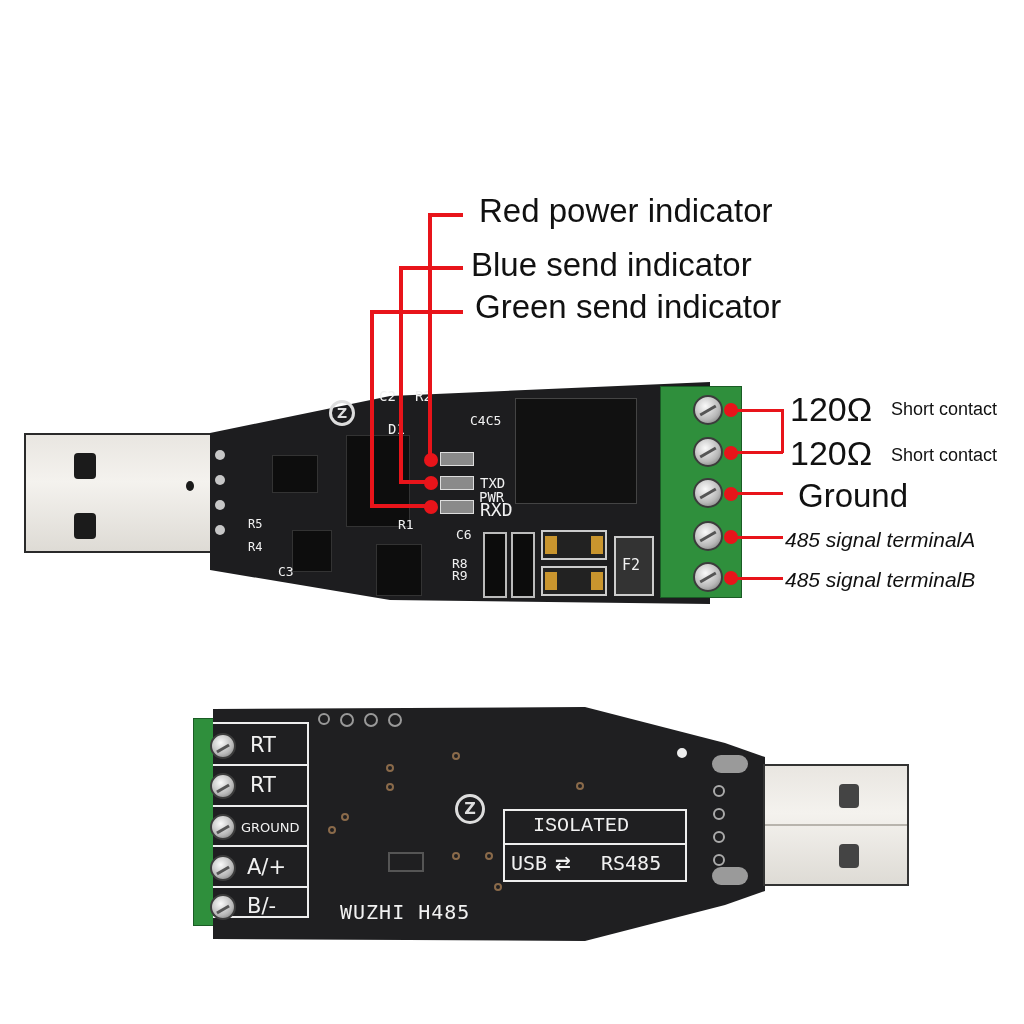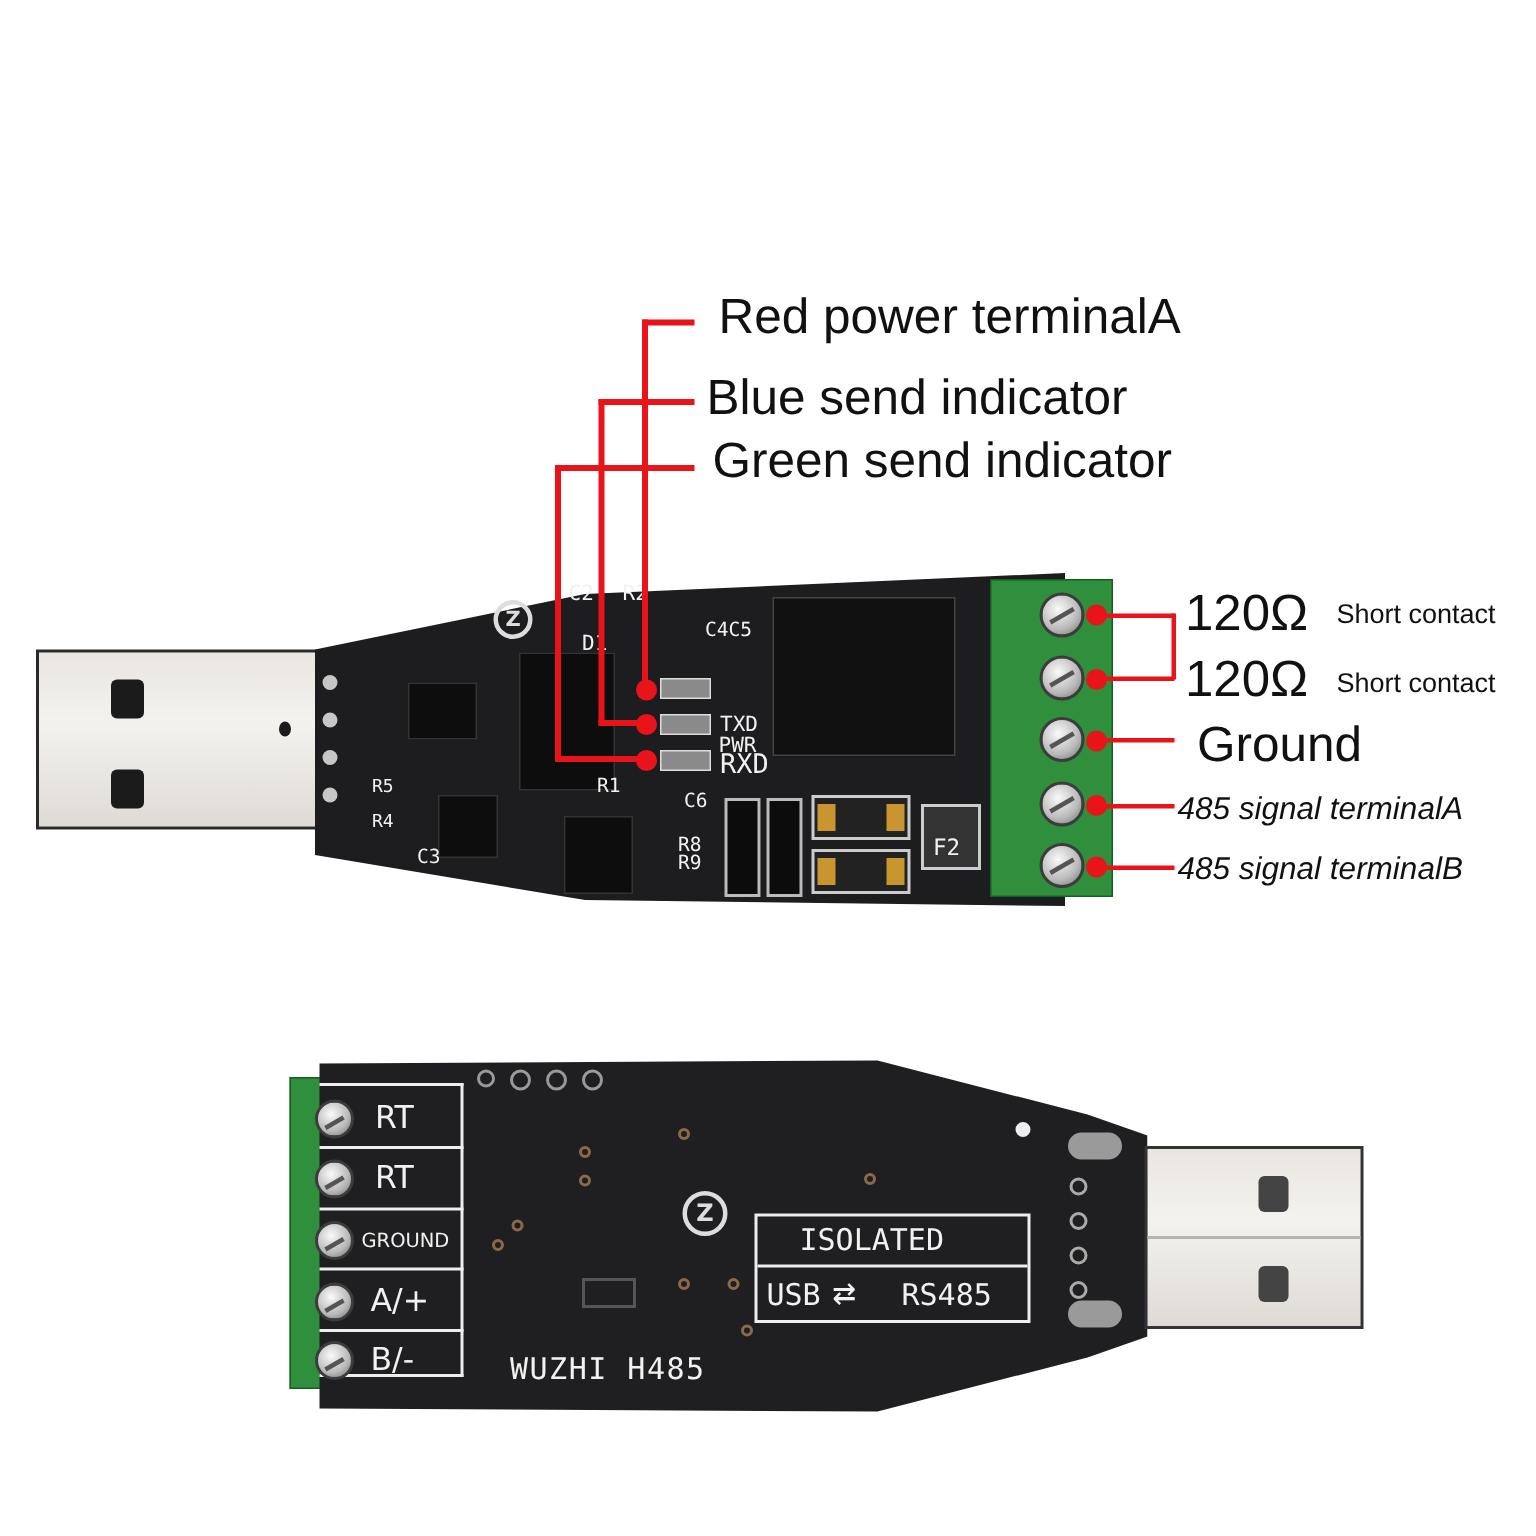--- a/index.html
+++ b/index.html
@@ -77,21 +77,21 @@
   <div class="box-outline" style="left:511px;top:532px;width:24px;height:66px;border-color:#bbb;background:#0c0c0c;"></div>
 
   <div class="box-outline" style="left:541px;top:530px;width:66px;height:30px;border-color:#ccc;background:#222;">
     <div class="gold" style="left:2px;top:4px;width:12px;height:18px;"></div>
     <div class="gold" style="left:48px;top:4px;width:12px;height:18px;"></div>
   </div>
   <div class="box-outline" style="left:541px;top:566px;width:66px;height:30px;border-color:#ccc;background:#222;">
     <div class="gold" style="left:2px;top:4px;width:12px;height:18px;"></div>
     <div class="gold" style="left:48px;top:4px;width:12px;height:18px;"></div>
   </div>
-  <div class="box-outline" style="left:614px;top:536px;width:40px;height:44px;border-color:#ccc;background:#333;">
+  <div class="box-outline" style="left:614px;top:536px;width:40px;height:60px;border-color:#ccc;background:#333;">
     <span class="silk" style="left:6px;top:18px;font-size:15px;">F2</span>
   </div>
 
   <div class="term-block" style="left:660px;top:386px;width:80px;height:210px;"></div>
   <div class="screw" style="left:693px;top:395px;"></div>
   <div class="screw" style="left:693px;top:437px;"></div>
   <div class="screw" style="left:693px;top:478px;"></div>
   <div class="screw" style="left:693px;top:521px;"></div>
   <div class="screw" style="left:693px;top:562px;"></div>
 </div>
@@ -103,21 +103,21 @@
   <div class="redline" style="left:399px;top:266px;width:64px;height:4px;"></div>
   <div class="redline" style="left:399px;top:266px;width:4px;height:218px;"></div>
   <div class="redline" style="left:399px;top:480px;width:35px;height:4px;"></div>
   <div class="redline" style="left:370px;top:310px;width:93px;height:4px;"></div>
   <div class="redline" style="left:370px;top:310px;width:4px;height:198px;"></div>
   <div class="redline" style="left:370px;top:504px;width:64px;height:4px;"></div>
   <div class="dot" style="left:424px;top:453px;"></div>
   <div class="dot" style="left:424px;top:476px;"></div>
   <div class="dot" style="left:424px;top:500px;"></div>
 
-  <span class="label lbl-big" style="left:479px;top:192px;">Red power terminalA</span>
+  <span class="label lbl-big" style="left:479px;top:192px;">Red power indicator</span>
   <span class="label lbl-big" style="left:471px;top:246px;">Blue send indicator</span>
   <span class="label lbl-big" style="left:475px;top:288px;">Green send indicator</span>
 </div>
 
 <div>
   <div class="dot" style="left:724px;top:403px;"></div>
   <div class="dot" style="left:724px;top:446px;"></div>
   <div class="dot" style="left:724px;top:487px;"></div>
   <div class="dot" style="left:724px;top:530px;"></div>
   <div class="dot" style="left:724px;top:571px;"></div>
@@ -200,20 +200,20 @@
   <div class="via" style="left:485px;top:852px;"></div>
   <div class="via" style="left:494px;top:883px;"></div>
   <div class="via" style="left:576px;top:782px;"></div>
   <div class="via" style="left:677px;top:748px;width:10px;height:10px;background:#eee;border-color:#eee;"></div>
   <div class="box-outline" style="left:388px;top:852px;width:36px;height:20px;border-color:#555;"></div>
 
   <div class="logo" style="left:455px;top:794px;width:30px;height:30px;line-height:24px;font-size:16px;">Z</div>
 
   <div class="box-outline" style="left:503px;top:809px;width:184px;height:73px;border-color:#eee;">
     <div class="abs" style="left:0;top:32px;width:180px;height:2px;background:#eee;"></div>
-    <span class="silk" style="left:28px;top:3px;font-size:20px;">ISOLATED</span>
+    <span class="silk" style="left:28px;top:3px;font-size:20px;font-family:Liberation Mono, monospace;">ISOLATED</span>
     <span class="silk" style="left:6px;top:40px;font-size:20px;">USB</span>
     <span class="silk" style="left:50px;top:36px;font-size:26px;">⇄</span>
     <span class="silk" style="left:96px;top:40px;font-size:20px;">RS485</span>
   </div>
 
   <span class="silk" style="left:340px;top:900px;font-size:20px;letter-spacing:1px;">WUZHI  H485</span>
 </div>
 
 </body></html>

